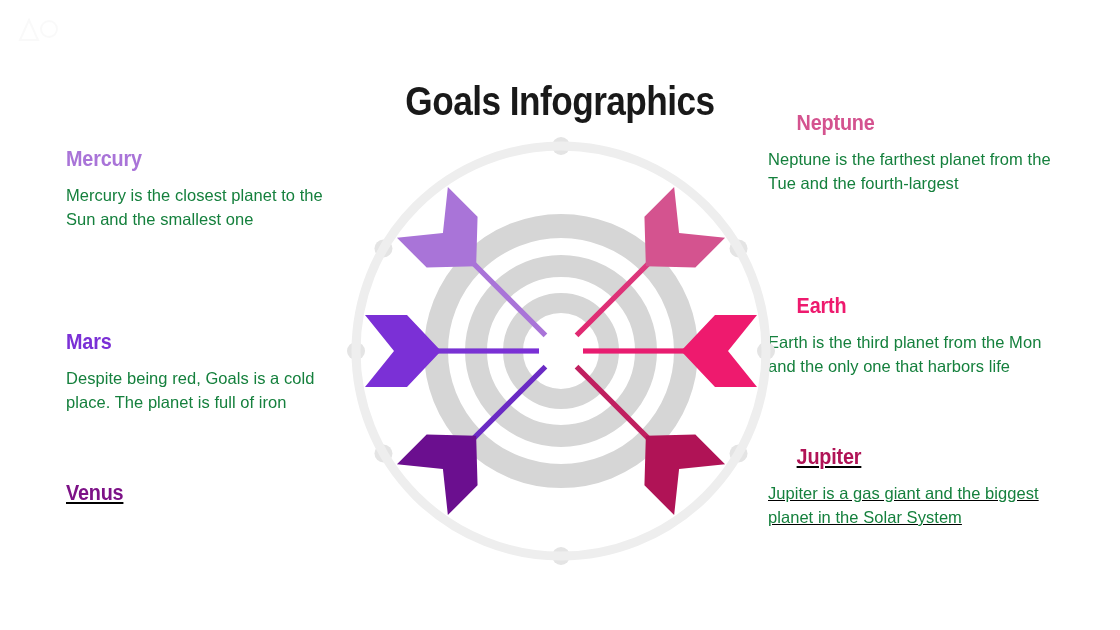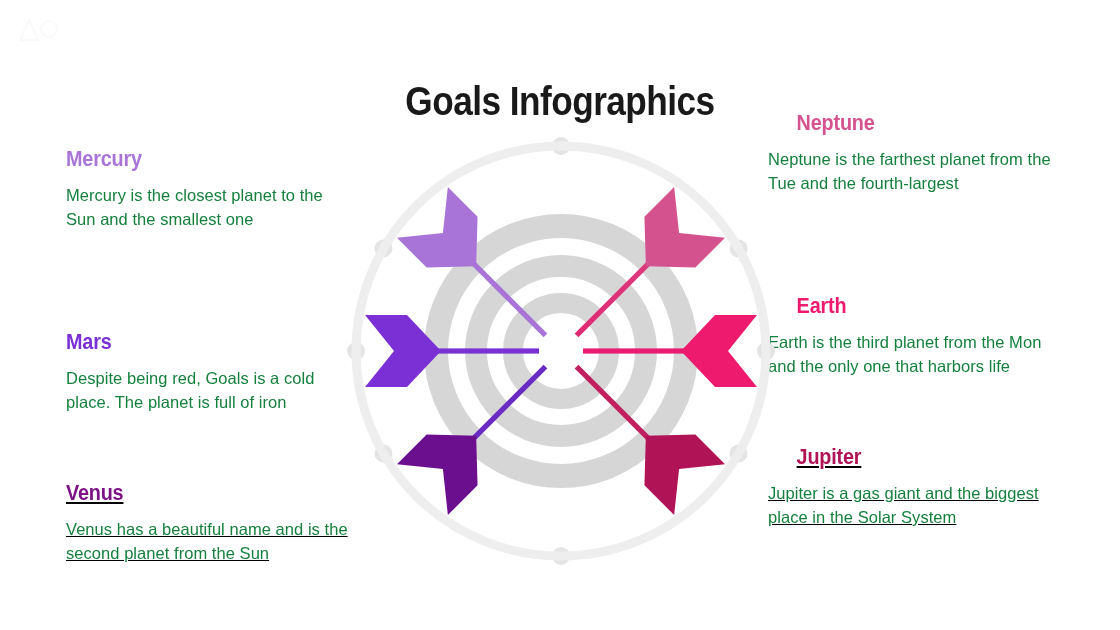--- a/index.html
+++ b/index.html
@@ -114,40 +114,39 @@
       <p class="entry-body">Mercury is the closest planet to the Sun and the smallest one</p>
     </div>
 
     <div class="entry entry-1">
       <div class="entry-heading" style="color: rgb(123, 48, 214);">Mars</div>
       <p class="entry-body">Despite being red, Goals is a cold place. The planet is full of iron</p>
     </div>
 
     <div class="entry entry-2">
       <div class="entry-heading" style="color: rgb(125, 18, 135);">Venus</div>
-      <p class="entry-body">Venus has a beautiful name and is the second planet from the Sun</p>
     </div>
 
   </div>
 
   <div class="col col-right">
 
     <div class="entry entry-0">
       <div class="entry-heading" style="color: rgb(212, 83, 143);">Neptune</div>
       <p class="entry-body">Neptune is the farthest planet from the Tue and the fourth-largest</p>
     </div>
 
     <div class="entry entry-1">
       <div class="entry-heading" style="color: rgb(238, 26, 110);">Earth</div>
       <p class="entry-body">Earth is the third planet from the Mon and the only one that harbors life</p>
     </div>
 
     <div class="entry entry-2">
       <div class="entry-heading" style="color: rgb(176, 19, 86);">Jupiter</div>
-      <p class="entry-body">Jupiter is a gas giant and the biggest place in the Solar System</p>
+      <p class="entry-body">Jupiter is a gas giant and the biggest planet in the Solar System</p>
     </div>
 
   </div>
 
   <div class="target-wrap">
     <svg class="target-svg" viewBox="0 0 450 450">
       <defs id="arrow-gradients">
           <linearGradient id="agrad0" gradientUnits="userSpaceOnUse" x1="209.44" y1="209.44" x2="86.41" y2="86.41">
             <stop offset="0" stop-color="#7b4bd0"></stop>
             <stop offset="1" stop-color="#a974d8"></stop>

